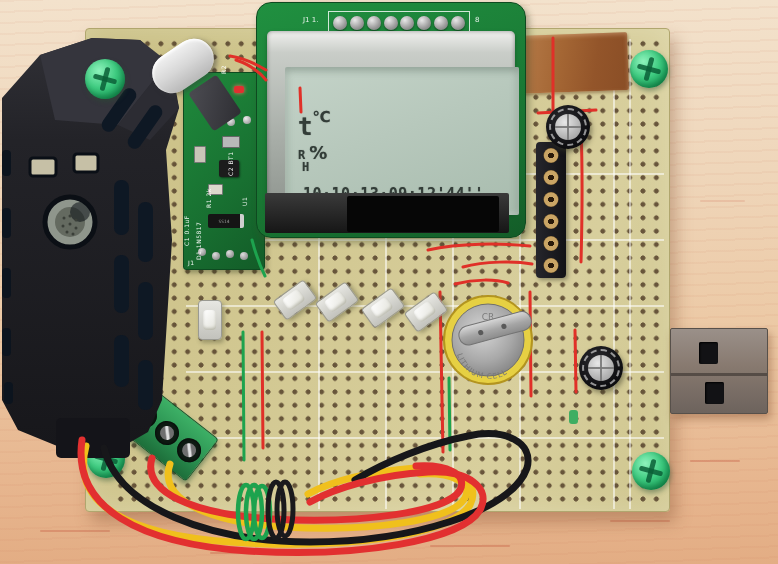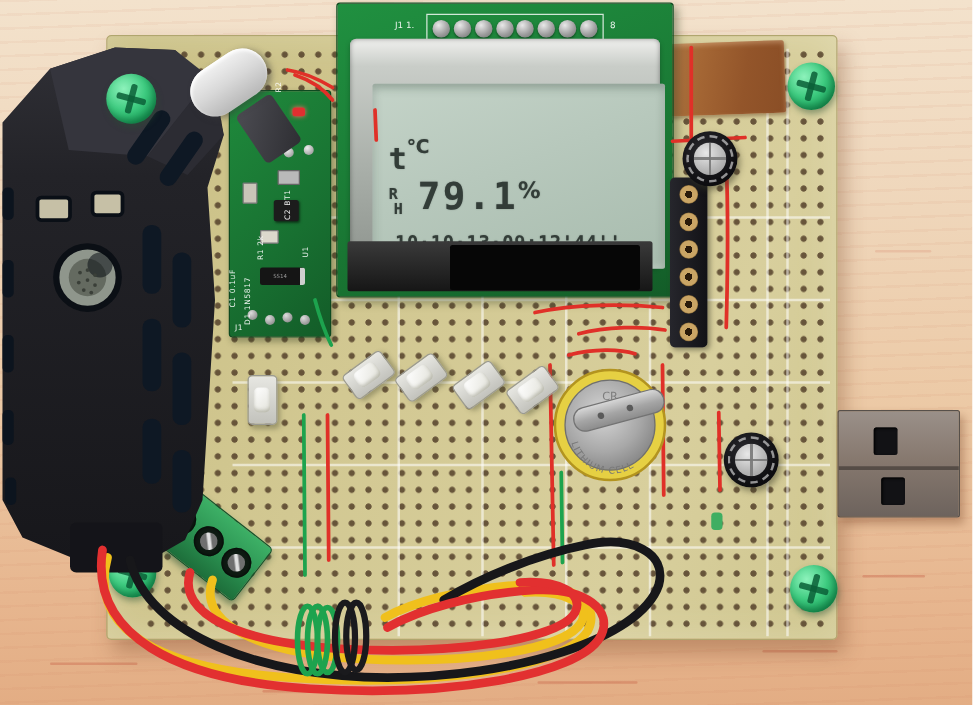--- a/index.html
+++ b/index.html
@@ -38,22 +38,22 @@
   
   .modpcb{position:absolute;left:183px;top:72px;width:80px;height:196px;z-index:3;
     background:linear-gradient(135deg,#1f8a3c,#187031 60%,#135c28);border:1px solid #0e4a20;border-radius:3px;
     box-shadow:2px 3px 5px rgba(50,60,30,.4);}
   .mlabel{position:absolute;z-index:4;color:rgba(255,255,255,.92);font-size:6px;line-height:1;
     letter-spacing:.5px;white-space:nowrap;transform:rotate(-90deg);transform-origin:0 0;}
   .mlabel.hz{transform:none;}
   .mpart{position:absolute;z-index:4;}
 
   
-  .lcdpcb{position:absolute;left:269px;top:2px;width:268px;height:234px;z-index:4;
-    background:linear-gradient(160deg,#209040,#187231 70%,#135c28);border:1px solid #0e4a20;border-radius:3px;
+  .lcdpcb{position:absolute;left:256px;top:2px;width:268px;height:234px;z-index:4;
+    background:linear-gradient(160deg,#209040,#187231 70%,#135c28);border:1px solid #0e4a20;border-radius:15px;
     box-shadow:3px 4px 7px rgba(60,70,40,.45);}
   .pinrow{position:absolute;left:71px;top:8px;width:142px;height:24px;border:1px solid rgba(255,255,255,.8);
     display:flex;align-items:center;justify-content:space-between;padding:0 4px;box-sizing:border-box;}
   .pin{width:14px;height:14px;border-radius:50%;
     background:radial-gradient(circle at 35% 30%,#e8e8e8,#9a9a9a 60%,#6f6f6f);box-shadow:0 1px 2px rgba(0,0,0,.5);}
   .pcbtxt{position:absolute;color:rgba(255,255,255,.9);font-size:7px;line-height:1;}
   .bezel{position:absolute;left:10px;top:28px;width:248px;height:182px;border-radius:5px;
     background:linear-gradient(180deg,#f0f0ee 0%,#c9cdc8 12%,#aab0aa 55%,#8e948e 100%);
     box-shadow:inset 0 0 4px rgba(0,0,0,.4), 0 2px 4px rgba(0,0,0,.25);}
   .lscreen{position:absolute;left:18px;top:36px;width:234px;height:148px;border-radius:2px;overflow:hidden;
@@ -202,21 +202,20 @@
       <div class="lscreen">
         <div class="lrow" style="left:13px;top:42px;">
           <span style="font-size:24px;line-height:1;margin-top:6px;">t</span>
           <span class="lunit">℃</span>
         </div>
         <div class="lrow" style="left:13px;top:76px;">
           <span style="display:inline-flex;flex-direction:column;font-size:12px;line-height:1;margin-top:6px;">
             <span>R</span>
             <span style="margin-left:4px;">H</span>
           </span>
-          <span class="lval" style="margin-left:12px;">79.1</span>
           <span class="lunit" style="font-size:18px;">%</span>
         </div>
         <div class="lrow" style="left:18px;top:120px;">
           <span class="ltime">10·10·13·09:12'44''</span>
         </div>
       </div>
     </div>
     <div class="connector">
         <div class="deep"></div>
       </div>

